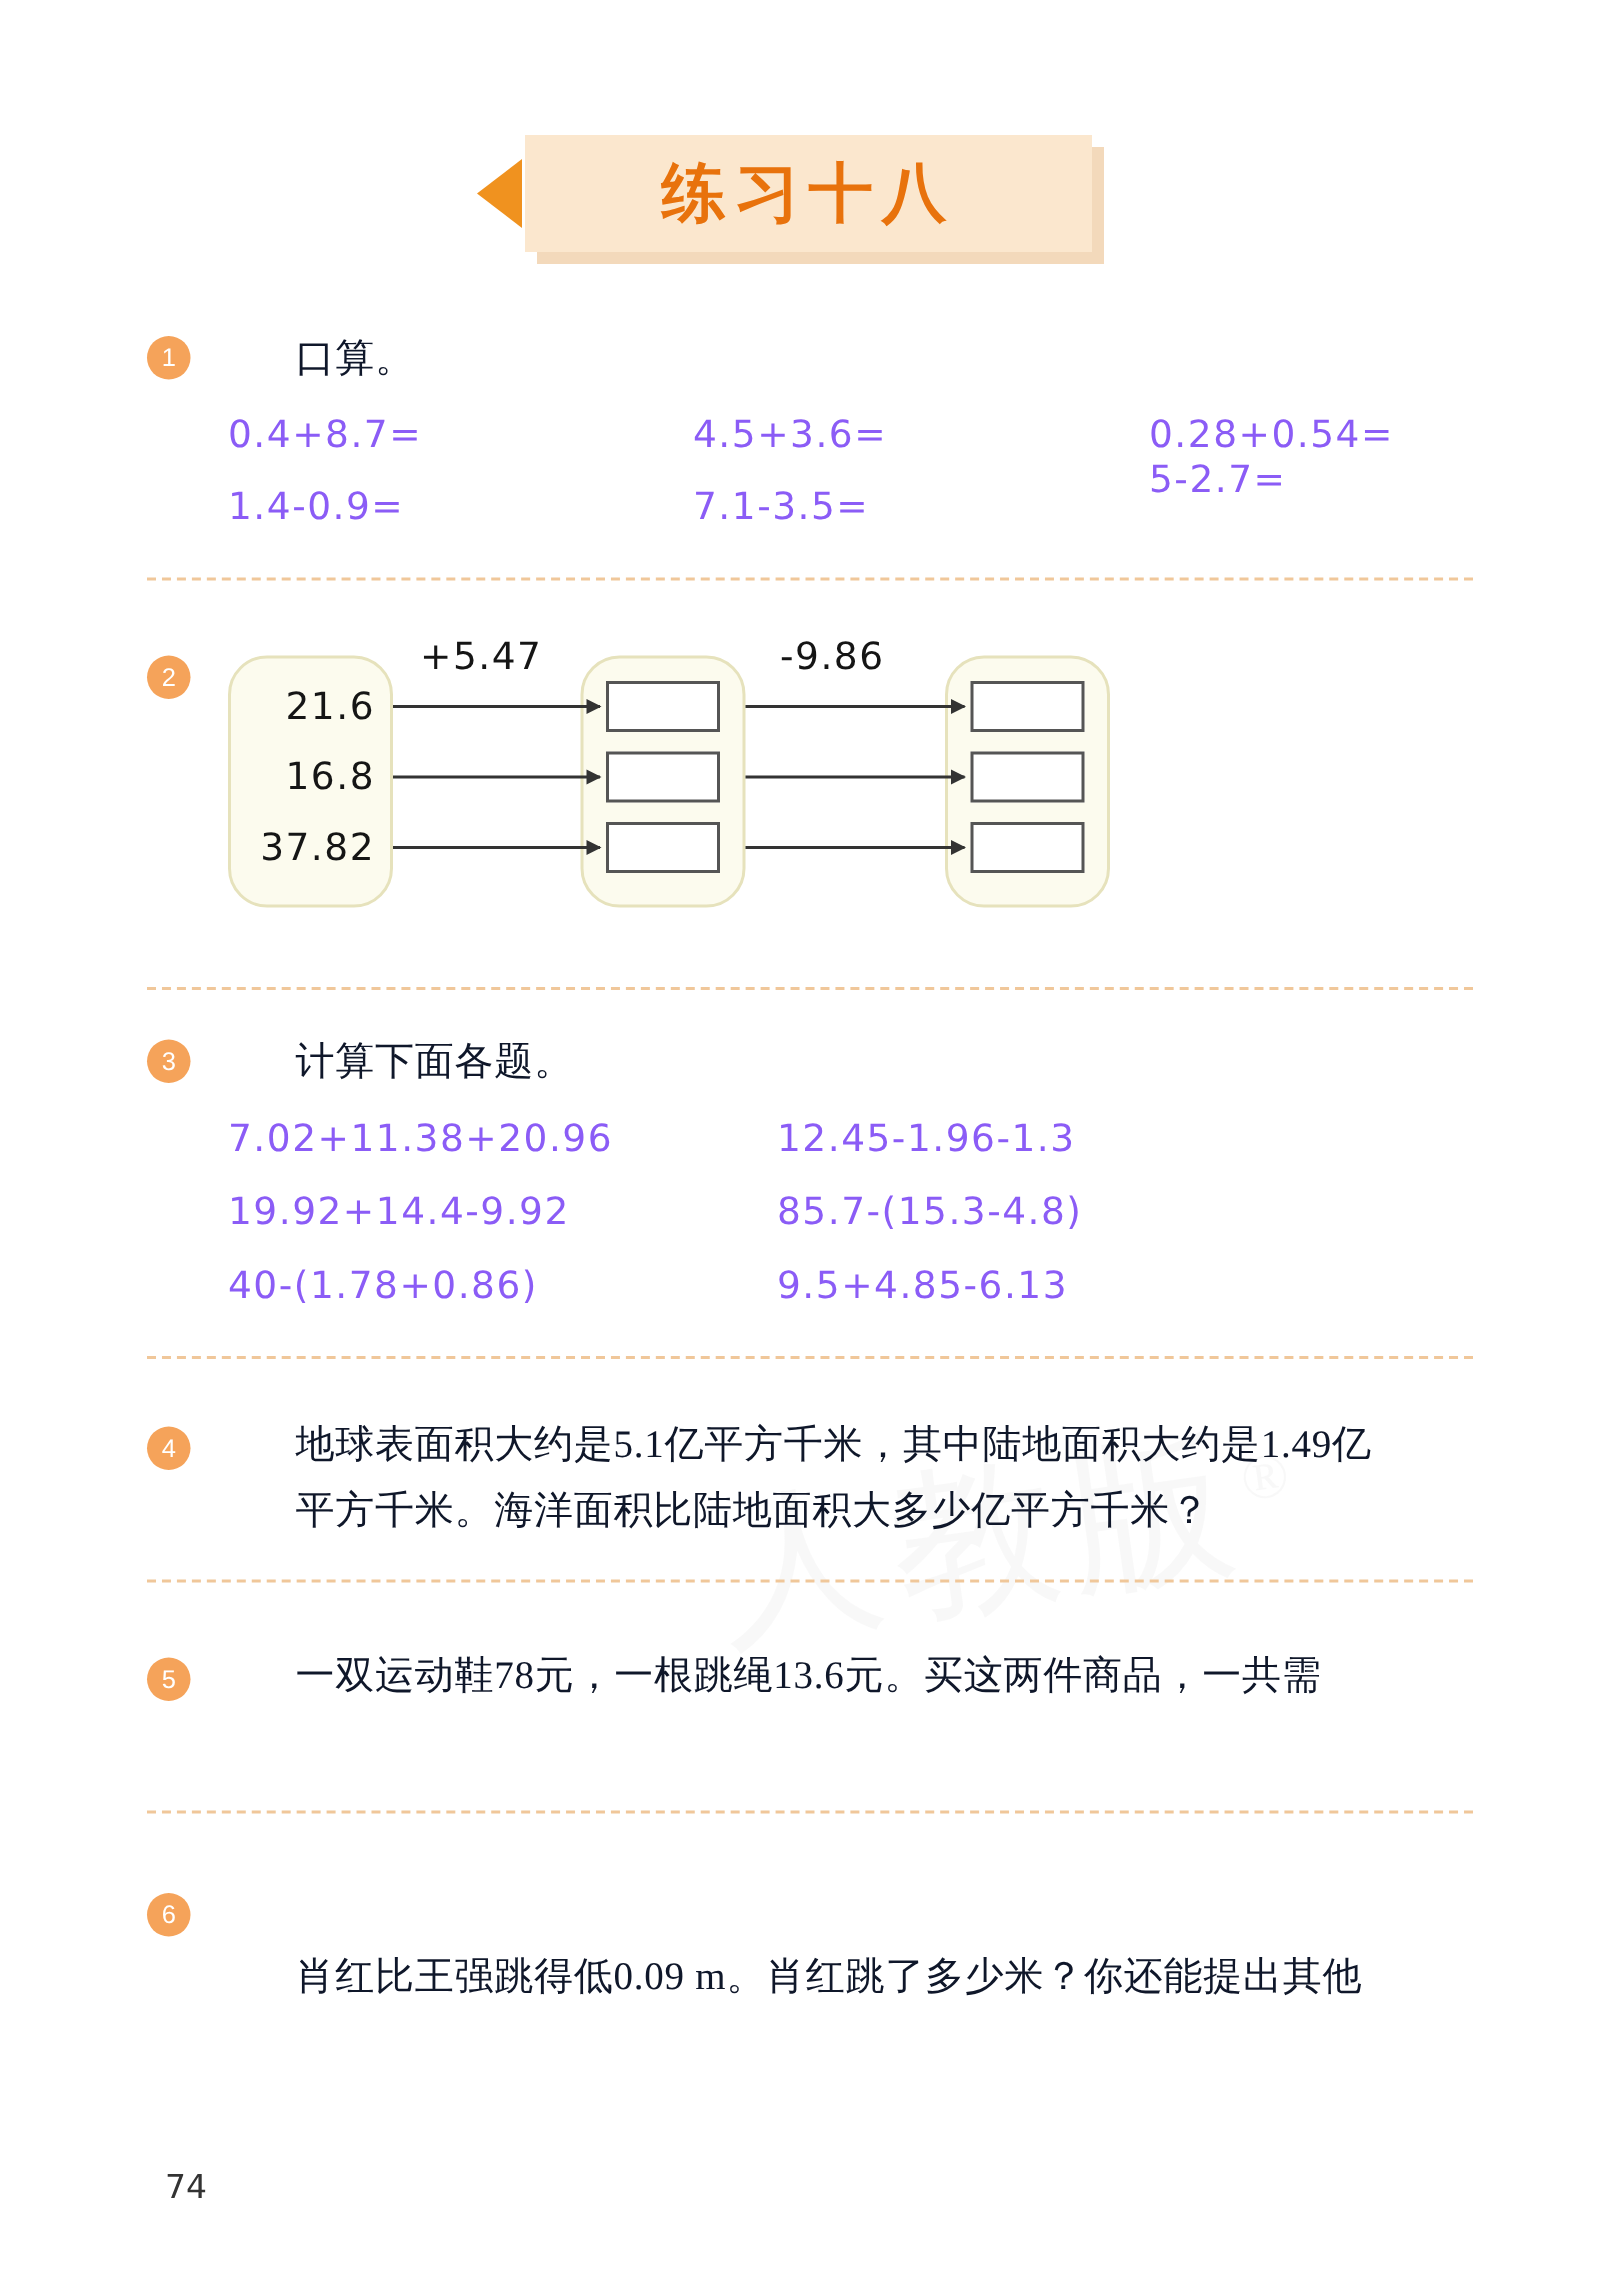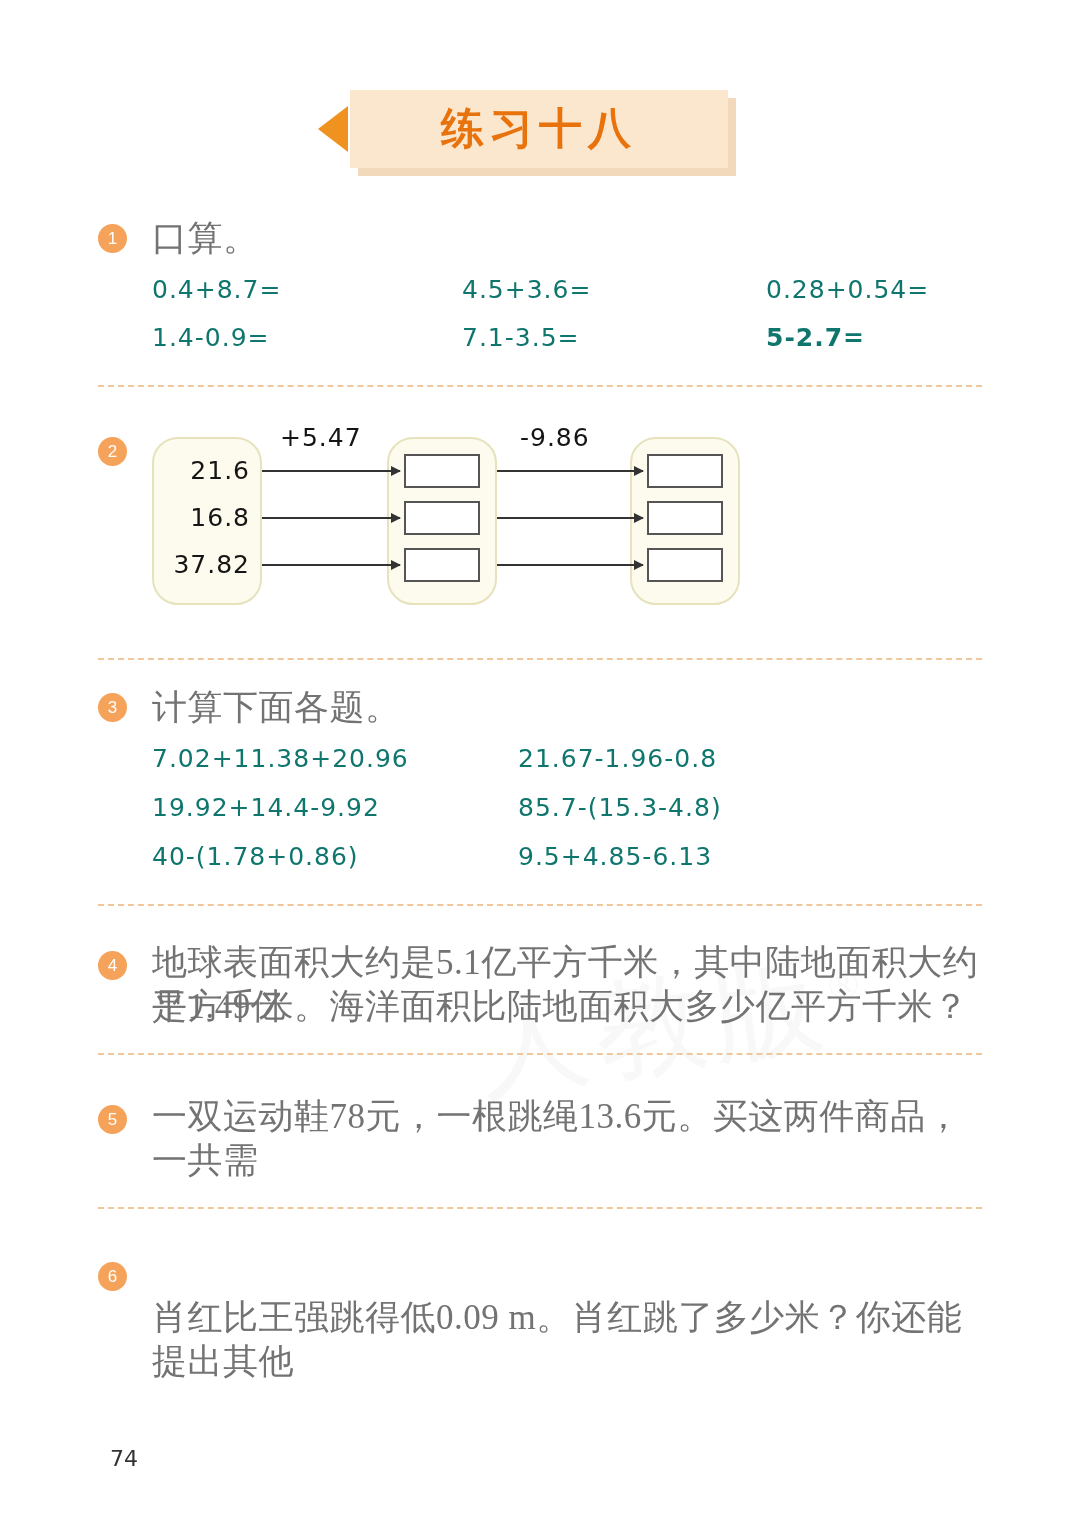--- a/index.html
+++ b/index.html
@@ -99,31 +99,32 @@
     color: #ffffff;
     font-family: "Liberation Sans", sans-serif;
     font-size: 17px;
     display: flex;
     align-items: center;
     justify-content: center;
     line-height: 1;
   }
   .q-text {
     position: absolute;
-    font-size: 35px;
+    font-size: 26px;
     line-height: 44px;
-    color: #737373;
+    color: #0f172a;
     letter-spacing: 0.5px;
+    margin-left: 45px;
   }
   .expr {
     position: absolute;
     font-family: "DejaVu Sans", sans-serif;
     font-size: 25px;
     letter-spacing: 1px;
-    color: #0f766e;
+    color: #8b5cf6;
     white-space: nowrap;
   }
   .divider {
     position: absolute;
     left: 98px;
     width: 884px;
     height: 0;
     border-top: 2px dashed #f0c79a;
   }
 
@@ -214,21 +215,21 @@
 
   <div class="num-badge" style="left:98px; top:224px;">1</div>
   <div class="q-text" style="left:152px; top:217px;">口算。</div>
 
   <div class="expr" style="left:152px; top:275px;">0.4+8.7=</div>
   <div class="expr" style="left:462px; top:275px;">4.5+3.6=</div>
   <div class="expr" style="left:766px; top:275px;">0.28+0.54=</div>
 
   <div class="expr" style="left:152px; top:323px;">1.4-0.9=</div>
   <div class="expr" style="left:462px; top:323px;">7.1-3.5=</div>
-  <div class="expr" style="left:766px; top:323px;font-weight:bold;">5-2.7=</div>
+  <div class="expr" style="left:766px; top:305px;">5-2.7=</div>
 
   <div class="divider" style="top:385px;"></div>
 
   <div class="num-badge" style="left:98px; top:437px;">2</div>
 
   <div class="flow">
     <div class="rbox b1"></div>
     <div class="rbox b2"></div>
     <div class="rbox b3"></div>
 
@@ -255,21 +256,21 @@
     <div class="arrow" style="left:345px; top:80px;  width:146px;"></div>
     <div class="arrow" style="left:345px; top:127px; width:146px;"></div>
   </div>
 
   <div class="divider" style="top:658px;"></div>
 
   <div class="num-badge" style="left:98px; top:693px;">3</div>
   <div class="q-text" style="left:152px; top:686px;">计算下面各题。</div>
 
   <div class="expr" style="left:152px; top:744px;">7.02+11.38+20.96</div>
-  <div class="expr" style="left:518px; top:744px;">21.67-1.96-0.8</div>
+  <div class="expr" style="left:518px; top:744px;">12.45-1.96-1.3</div>
 
   <div class="expr" style="left:152px; top:793px;">19.92+14.4-9.92</div>
   <div class="expr" style="left:518px; top:793px;">85.7-(15.3-4.8)</div>
 
   <div class="expr" style="left:152px; top:842px;">40-(1.78+0.86)</div>
   <div class="expr" style="left:518px; top:842px;">9.5+4.85-6.13</div>
 
   <div class="divider" style="top:904px;"></div>
 
   <div class="num-badge" style="left:98px; top:951px;">4</div>

